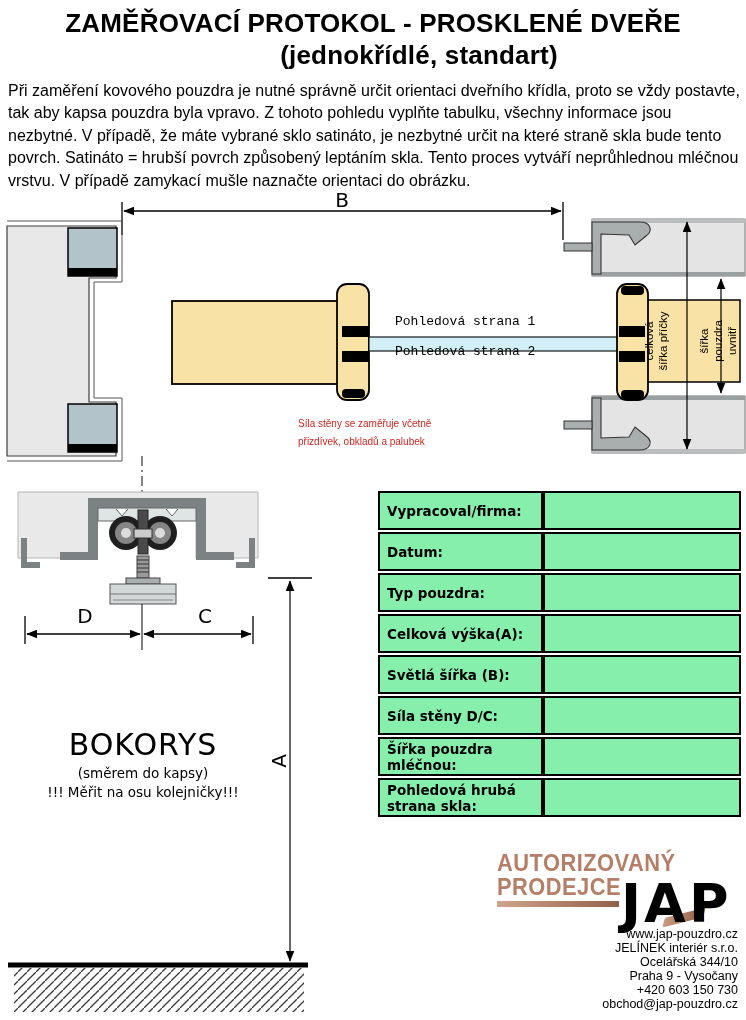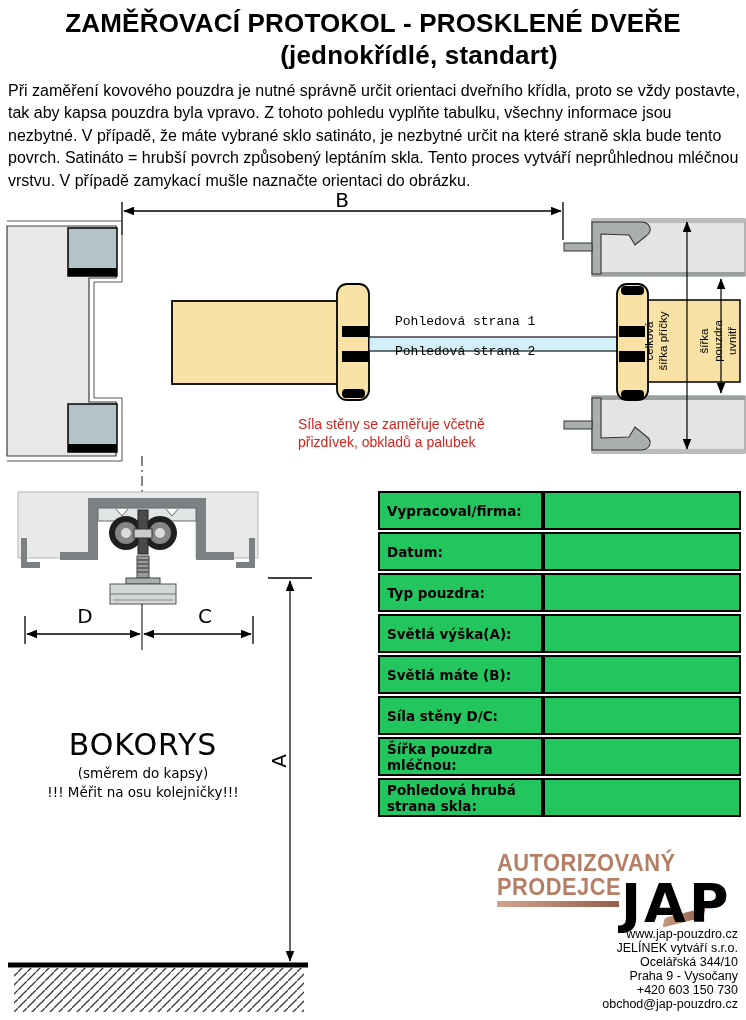--- a/index.html
+++ b/index.html
@@ -4,31 +4,31 @@
 <style>
   html,body{margin:0;padding:0;background:#fff;}
   #page{position:relative;width:746px;height:1020px;background:#fff;overflow:hidden;
         font-family:"Liberation Sans",sans-serif;color:#000;}
   .abs{position:absolute;}
   .title{width:746px;text-align:center;font-weight:bold;font-size:26px;line-height:30px;
          font-family:"Liberation Sans",sans-serif;letter-spacing:.2px;}
   .intro{left:8px;top:80px;width:732px;font-size:16px;line-height:22.4px;text-align:left;}
   .diaglabel{font-family:Liberation Mono, monospace;font-size:13px;line-height:15px;}
   .dimletter{font-family:"DejaVu Sans",sans-serif;font-size:20px;line-height:22px;text-align:center;}
-  .warning{color:#d4241f;font-size:14px;line-height:18px;white-space:pre-line;
+  .warning{color:#d4241f;font-size:10px;line-height:18px;white-space:pre-line;
            font-family:"Liberation Sans",sans-serif;}
   .rotlabel{display:flex;align-items:center;justify-content:center;text-align:center;
             font-size:11.5px;line-height:14px;white-space:pre-line;transform:rotate(-90deg);
             font-family:"Liberation Sans",sans-serif;}
   .bok{left:15px;top:726px;width:256px;text-align:center;font-family:"DejaVu Sans",sans-serif;}
   .bok .h{font-size:30px;line-height:38px;font-weight:400;letter-spacing:1px;}
   .bok .s{font-size:13.5px;line-height:19px;}
   .bok .note{margin-top:14px;font-size:13.5px;line-height:19px;white-space:pre-line;}
   table.form{position:absolute;left:378px;top:489px;border-collapse:separate;border-spacing:0 2px;}
-  table.form td{border:2px solid #000;vertical-align:middle;background:#22c55e;}
+  table.form td{border:2px solid #000;vertical-align:middle;background:#86efac;}
   td.flabel{width:150px;height:33px;padding:1px 4px 1px 7px;font-family:"DejaVu Sans",sans-serif;
             font-weight:bold;font-size:13.5px;line-height:16px;}
   td.fvalue{width:192px;}
   .auth{left:497px;top:851px;font-weight:bold;font-size:23px;line-height:24px;color:#b57e66;
         transform:scaleX(.95);transform-origin:left top;letter-spacing:.5px;}
   .copperbar{left:497px;top:901px;width:122px;height:6px;
              background:linear-gradient(90deg,#cfa48c,#93604a);}
   .japtext{left:621px;top:877px;font-size:54px;line-height:54px;font-weight:bold;
            font-family:"DejaVu Sans",sans-serif;color:#000000;letter-spacing:3px;}
   .swoosh{left:663px;top:913px;width:42px;height:9px;border-radius:2px;
@@ -175,25 +175,25 @@
       </tr>
       <tr>
         <td class="flabel">Datum:</td>
         <td class="fvalue"></td>
       </tr>
       <tr>
         <td class="flabel">Typ pouzdra:</td>
         <td class="fvalue"></td>
       </tr>
       <tr>
-        <td class="flabel">Světlá výška(A):</td>
-        <td class="fvalue"></td>
-      </tr>
-      <tr>
-        <td class="flabel">Světlá máte (B):</td>
+        <td class="flabel">Celková výška(A):</td>
+        <td class="fvalue"></td>
+      </tr>
+      <tr>
+        <td class="flabel">Světlá šířka (B):</td>
         <td class="fvalue"></td>
       </tr>
       <tr>
         <td class="flabel">Síla stěny D/C:</td>
         <td class="fvalue"></td>
       </tr>
       <tr>
         <td class="flabel">Šířka pouzdra mléčnou:</td>
         <td class="fvalue"></td>
       </tr>
@@ -206,20 +206,20 @@
 
   <div class="abs auth">
     <div>AUTORIZOVANÝ</div>
     <div>PRODEJCE</div>
   </div>
   <div class="abs copperbar"></div>
   <div class="abs swoosh"></div>
   <div class="abs japtext">JAP</div>
   <div class="abs contact">
     <div>www.jap-pouzdro.cz</div>
-    <div>JELÍNEK vytváří s.r.o.</div>
+    <div>JELÍNEK interiér s.r.o.</div>
     <div>Ocelářská 344/10</div>
     <div>Praha 9 - Vysočany</div>
     <div>+420 603 150 730</div>
     <div>obchod@jap-pouzdro.cz</div>
   </div>
 
 </div>
 
 </body></html>

